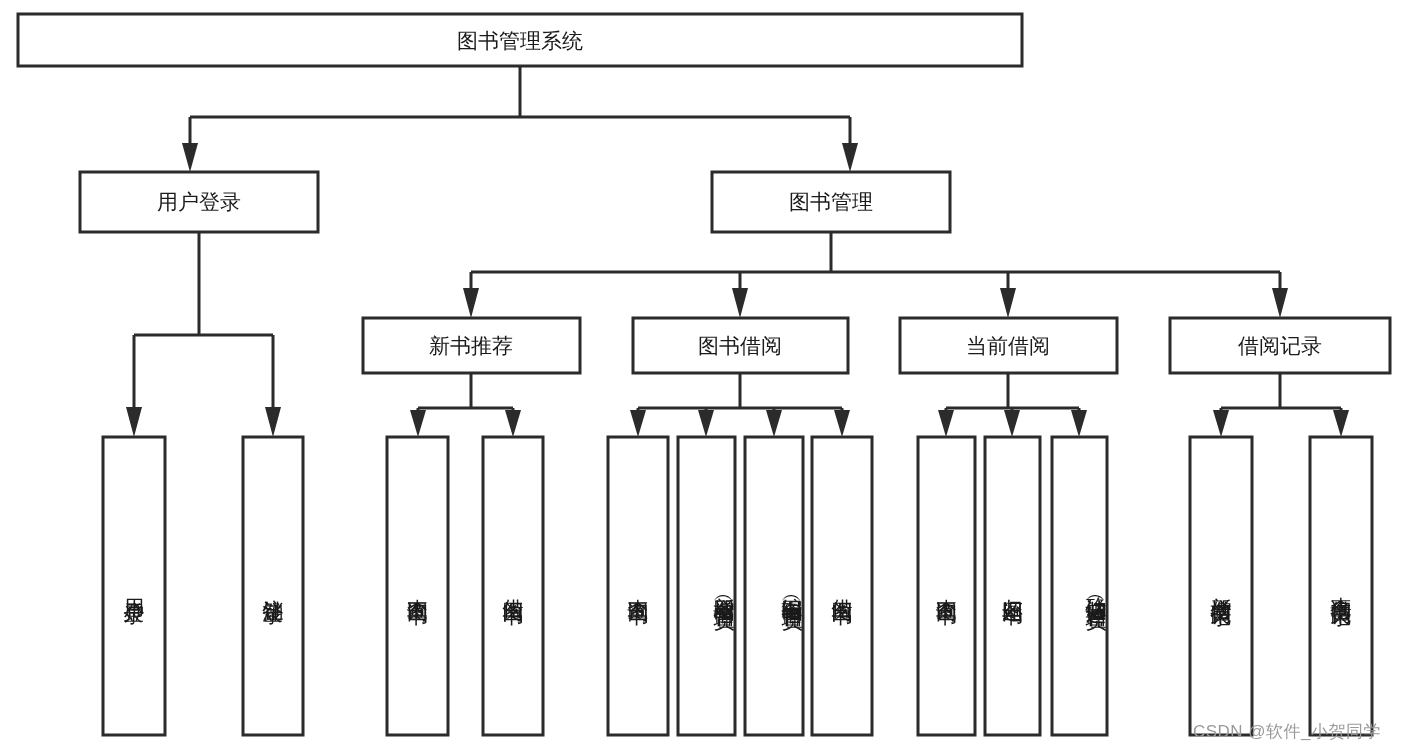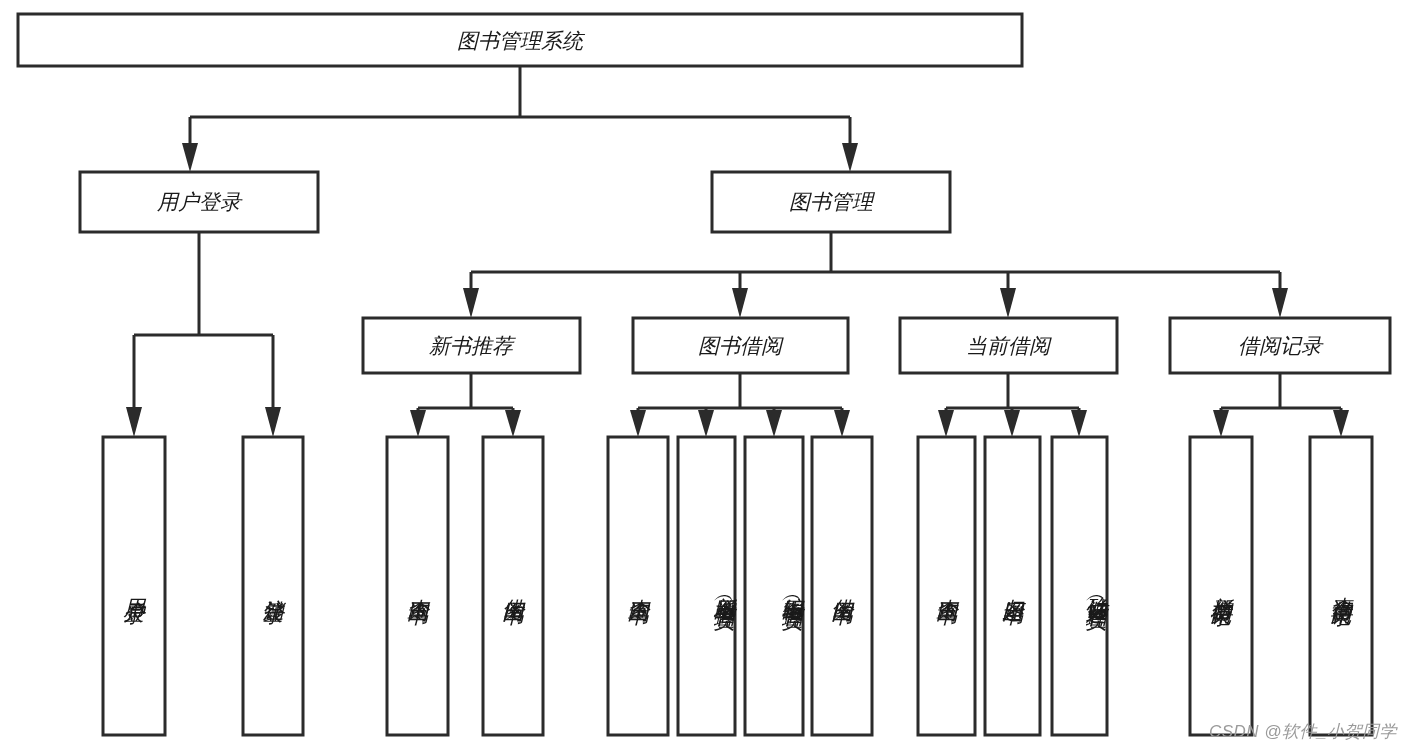--- a/index.html
+++ b/index.html
@@ -11,21 +11,20 @@
     width: 1405px;
     height: 747px;
     font-family: "Liberation Sans", "DejaVu Sans", sans-serif;
     overflow: hidden;
     position: relative;
   }
   #diagram-root {
     position: relative;
     width: 1405px;
     height: 747px;
-    font-style: italic;
   }
   svg.flow {
     position: absolute;
     left: 0;
     top: 0;
     width: 1405px;
     height: 747px;
   }
   .node-rect {
     fill: #ffffff;
@@ -60,21 +59,21 @@
     color: #1a1a1a;
     letter-spacing: 2px;
     display: flex;
     align-items: center;
     justify-content: center;
     text-align: center;
     user-select: none;
   }
   .watermark {
     position: absolute;
-    right: 8px;
+    right: 24px;
     bottom: 4px;
     font-family: "Liberation Sans", "DejaVu Sans", sans-serif;
     font-size: 17px;
     color: #9a9a9a;
     letter-spacing: 0.5px;
     white-space: nowrap;
   }
 </style>
 </head>
 <body>

